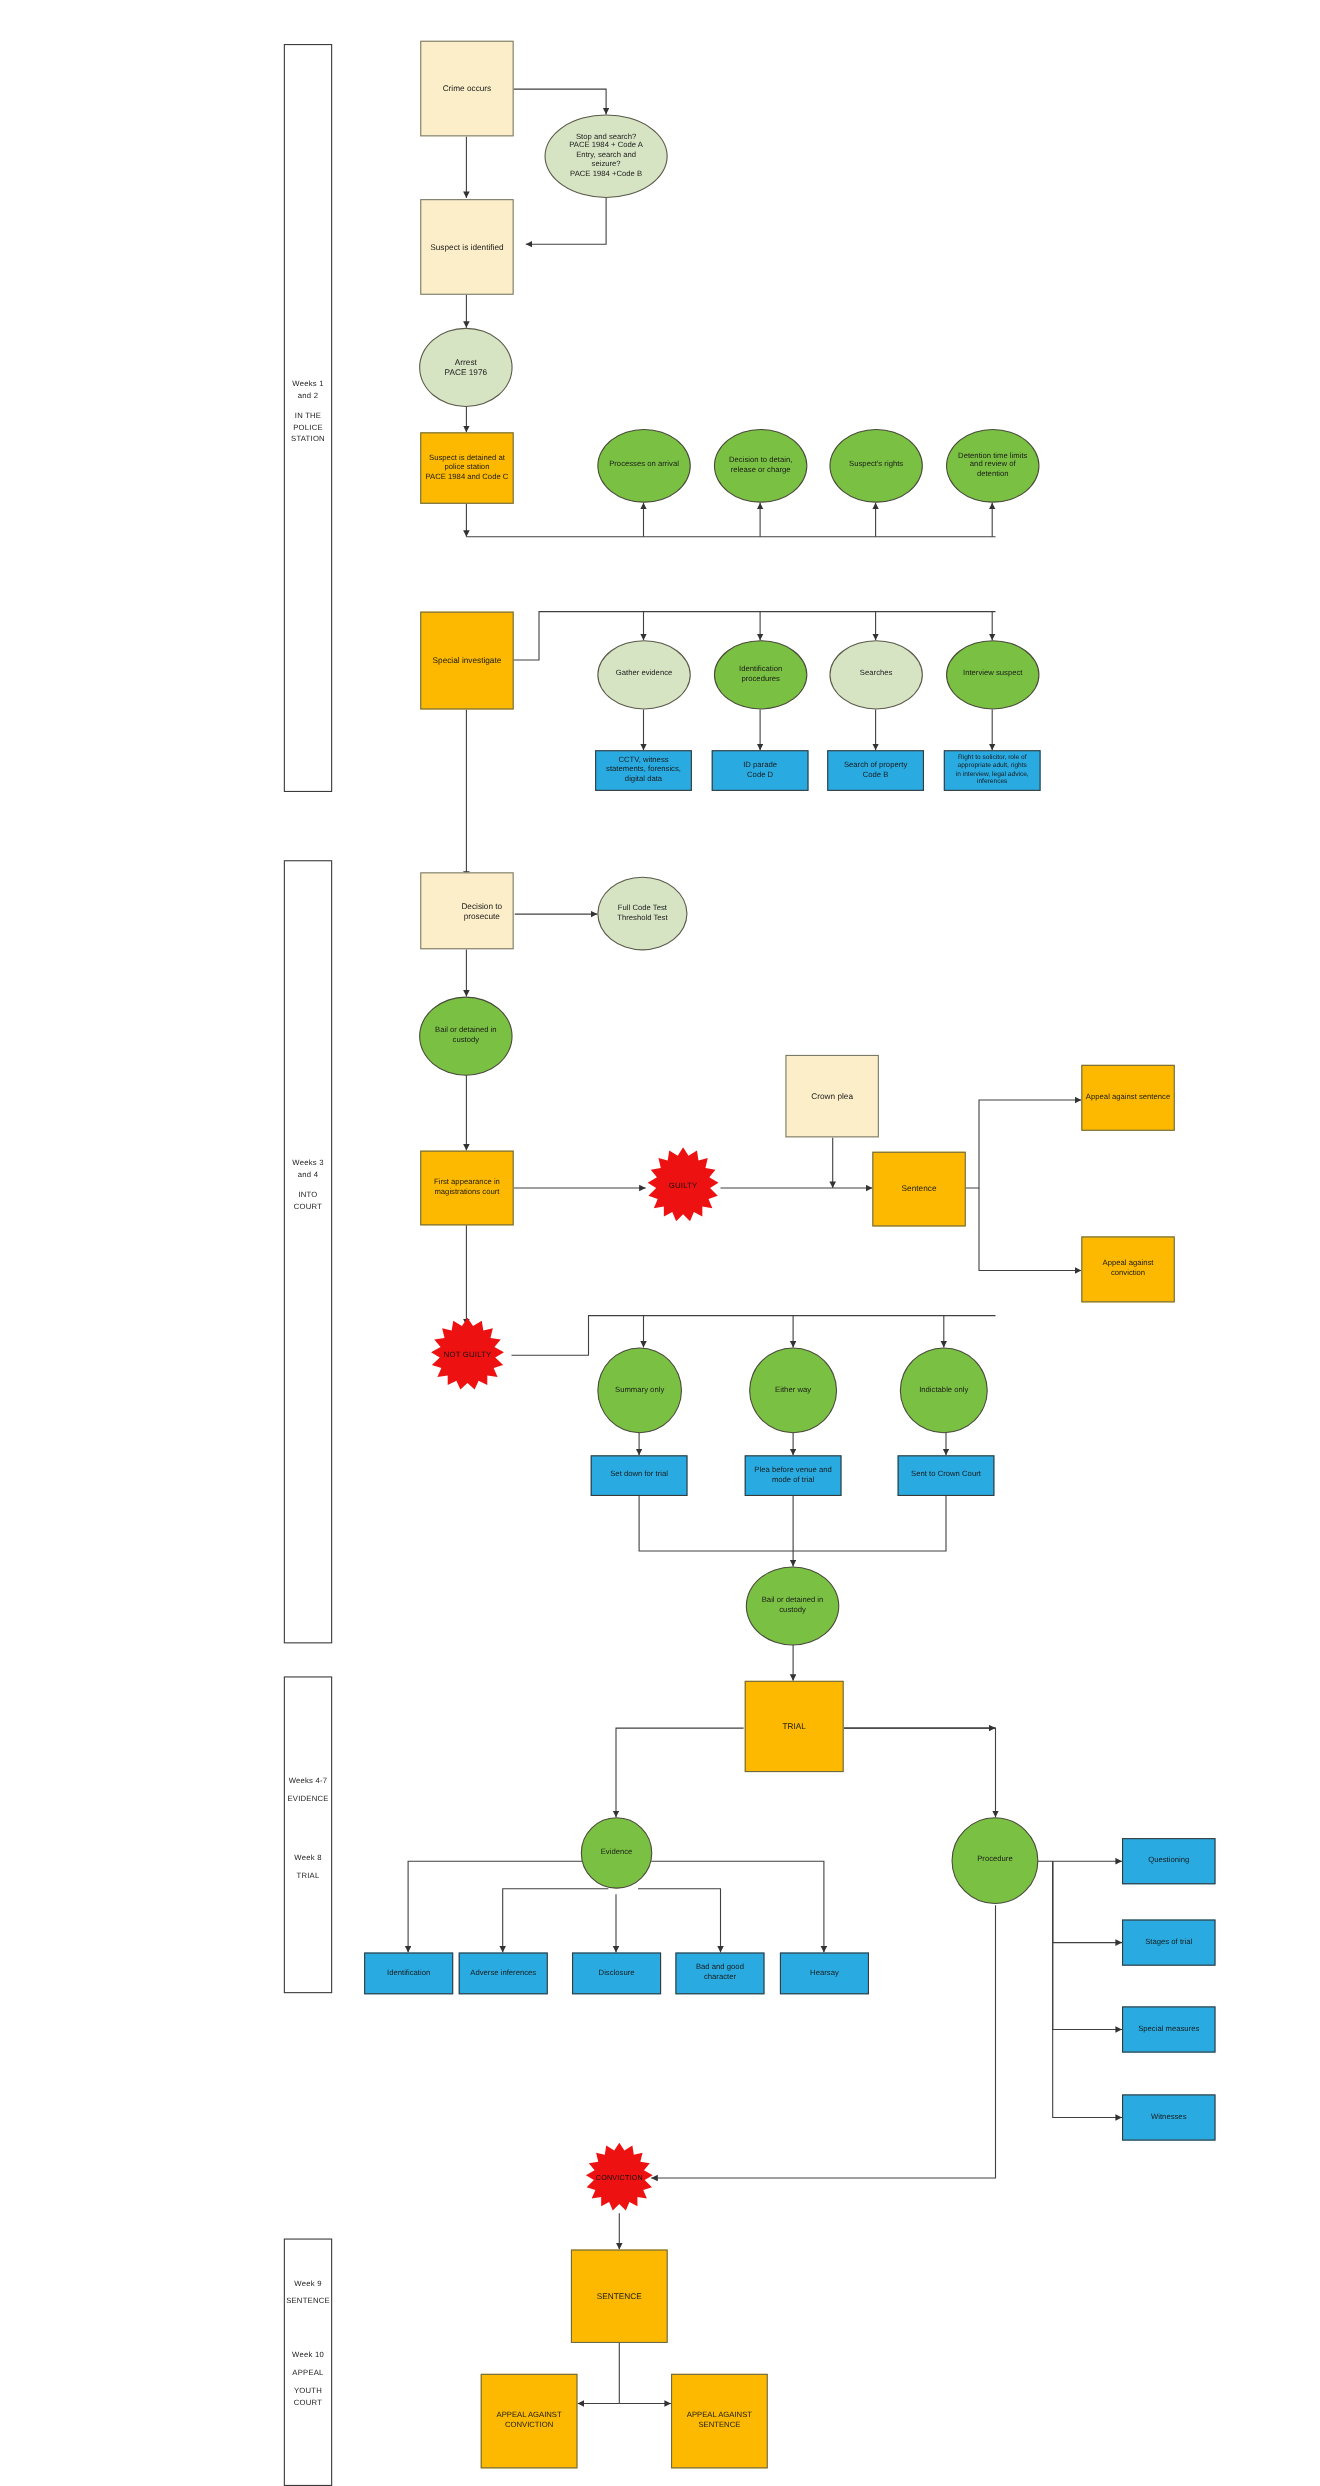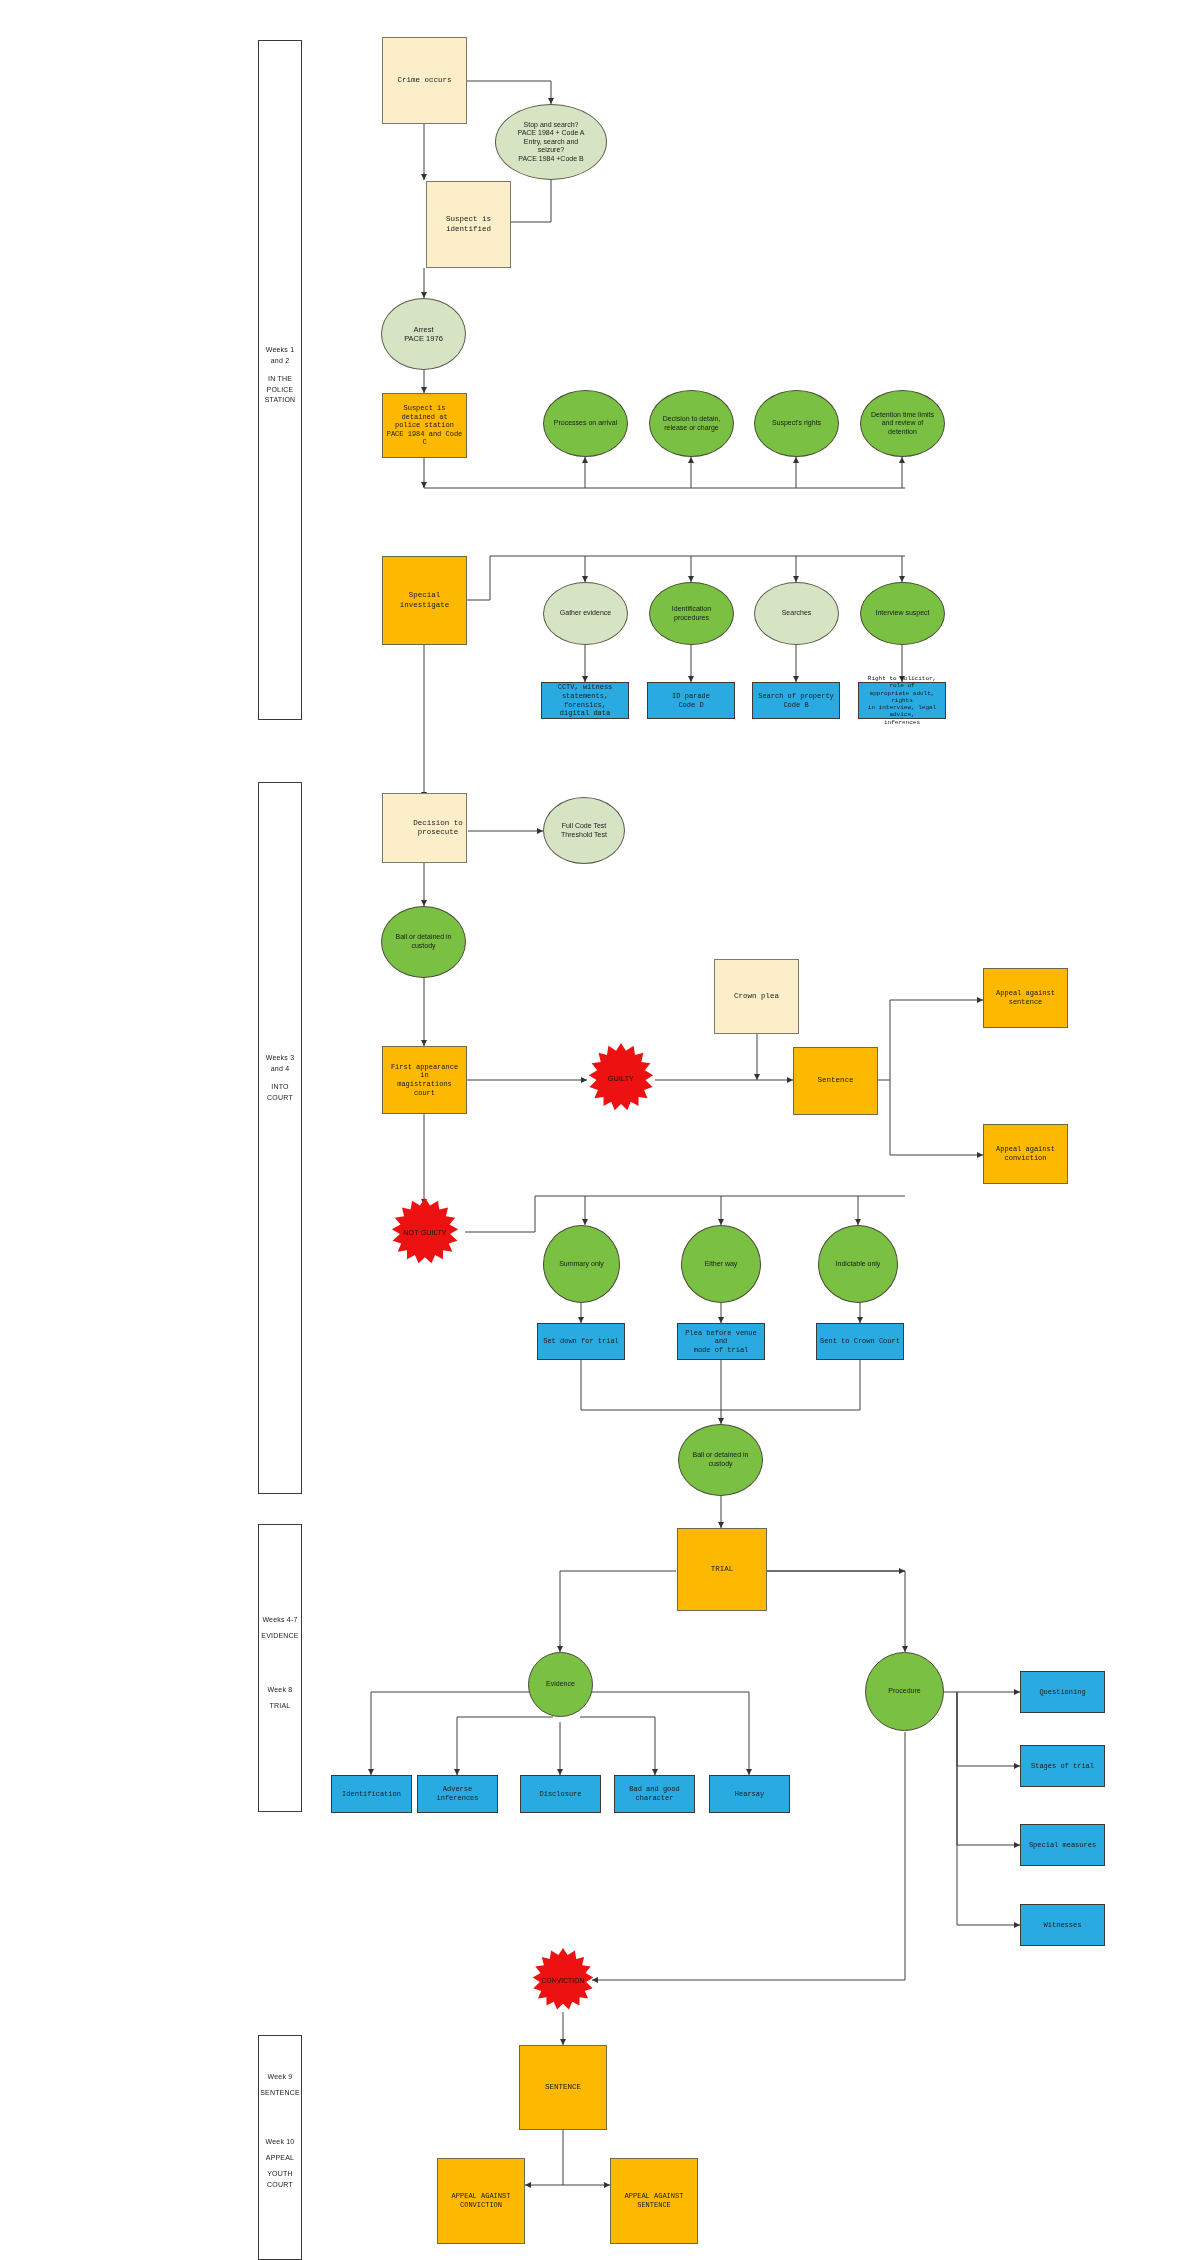--- a/index.html
+++ b/index.html
@@ -1,20 +1,20 @@
 <!DOCTYPE html>
 <html><head>
 <meta charset="utf-8">
 <title>Criminal Litigation Process Flowchart</title>
 <style>
   html,body{margin:0;padding:0;background:#ffffff;}
   body{font-family:"Liberation Sans","DejaVu Sans",sans-serif;}
   #canvas{position:relative;width:1200px;height:2260px;background:#ffffff;overflow:hidden;}
   .node{position:absolute;box-sizing:border-box;display:flex;align-items:center;justify-content:center;text-align:center;color:#1a1a1a;line-height:1.22;}
-  .rect{border:1px solid #4d4d4d;font-family:Liberation Mono, monospace;}
+  .rect{border:1px solid #4d4d4d;}
   .cream{background:#fbeec8;border:1px solid #7a7a6a;}
   .amber{background:#fcb900;border:1px solid #6b6b4a;}
   .green{background:#7ac143;border:1px solid #4a4a3a;border-radius:50%;}
   .palegreen{background:#d7e4c4;border:1px solid #5a5a4a;border-radius:50%;}
   .blue{background:#29abe2;border:1px solid #3a3a3a;}
   .bandbox{background:#ffffff;border:1px solid #3a3a3a;}
   .band-label{position:absolute;text-align:center;color:#1a1a1a;font-size:7px;line-height:1.55;letter-spacing:.2px;}
   .star{position:absolute;background:#ee1111;display:flex;align-items:center;justify-content:center;color:#111;}
   .star span{position:relative;z-index:3;font-size:7px;letter-spacing:.2px;}
   svg.wires{position:absolute;left:0;top:0;width:1200px;height:2260px;pointer-events:none;}
@@ -181,21 +181,21 @@
   </div>
 
   <div class="node rect cream f75 nodetext" style="left:382px;top:37px;width:85px;height:87px;white-space:pre-line;">Crime occurs</div>
 
   <div class="node palegreen f7 nodetext" style="left:495px;top:104px;width:112px;height:76px;white-space:pre-line;">Stop and search?
 PACE 1984 + Code A
 Entry, search and
 seizure?
 PACE 1984 +Code B</div>
 
-  <div class="node rect cream f75 nodetext" style="left:382px;top:181px;width:85px;height:87px;white-space:pre-line;margin-left:44px;">Suspect is identified</div>
+  <div class="node rect cream f75 nodetext" style="left:382px;top:181px;width:85px;height:87px;white-space:pre-line;">Suspect is identified</div>
 
   <div class="node palegreen f75 nodetext" style="left:381px;top:298px;width:85px;height:72px;white-space:pre-line;">Arrest
 PACE 1976</div>
 
   <div class="node rect amber f7 nodetext" style="left:382px;top:393px;width:85px;height:65px;white-space:pre-line;">Suspect is detained at
 police station
 PACE 1984 and Code C</div>
 
   <div class="node green f7 nodetext" style="left:543px;top:390px;width:85px;height:67px;white-space:pre-line;">Processes on arrival</div>
   <div class="node green f7 nodetext" style="left:649px;top:390px;width:85px;height:67px;white-space:pre-line;">Decision to detain,

